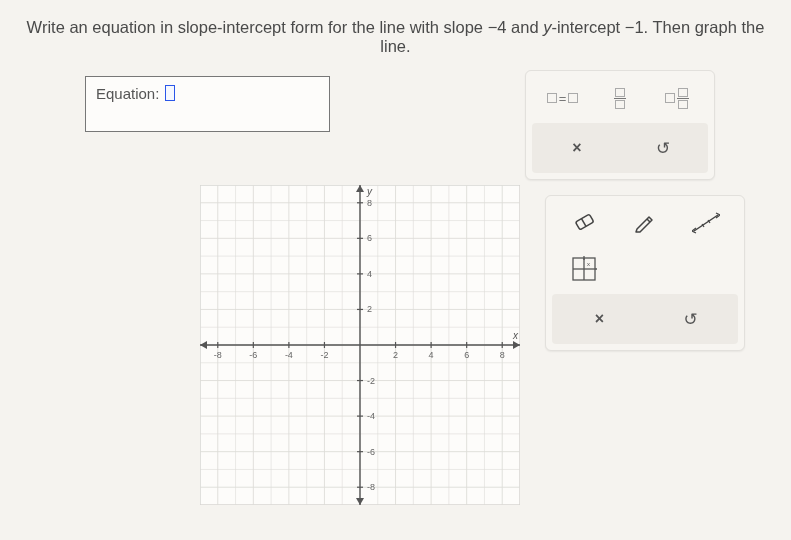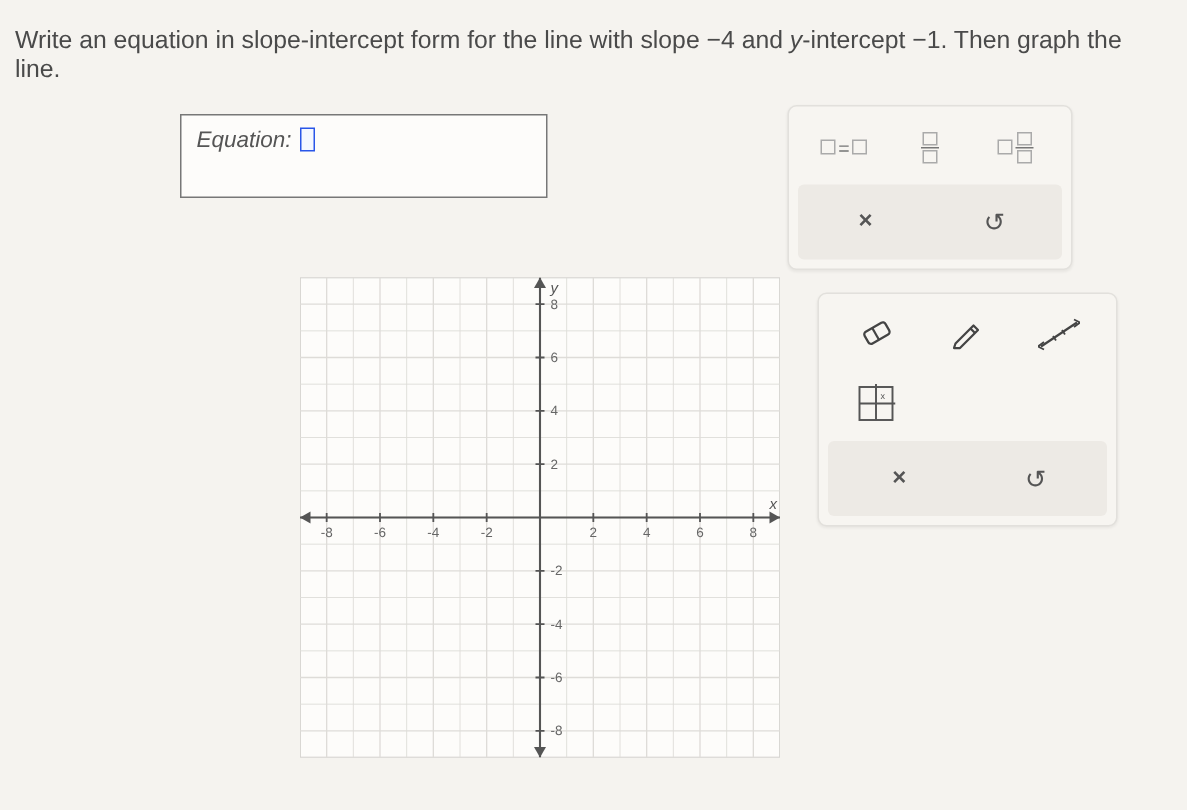--- a/index.html
+++ b/index.html
@@ -10,27 +10,27 @@
     background: #f5f3ef;
     font-family: Arial, sans-serif;
     color: #333;
     overflow: hidden;
     position: relative;
   }
   .prompt {
     padding: 18px 10px 8px 10px;
     font-size: 16.5px;
     color: #4a4a4a;
+    text-align: center;
   }
   .row1 {
     display: flex;
     align-items: center;
     margin-top: 12px;
-    padding-left: 120px;
-    font-style: italic;
+    padding-left: 85px;
   }
   .eq-box {
     border: 1px solid #777;
     width: 245px;
     height: 56px;
     background: #fdfcfa;
     padding: 8px 10px;
     font-size: 15px;
     color: #555;
     display: flex;

